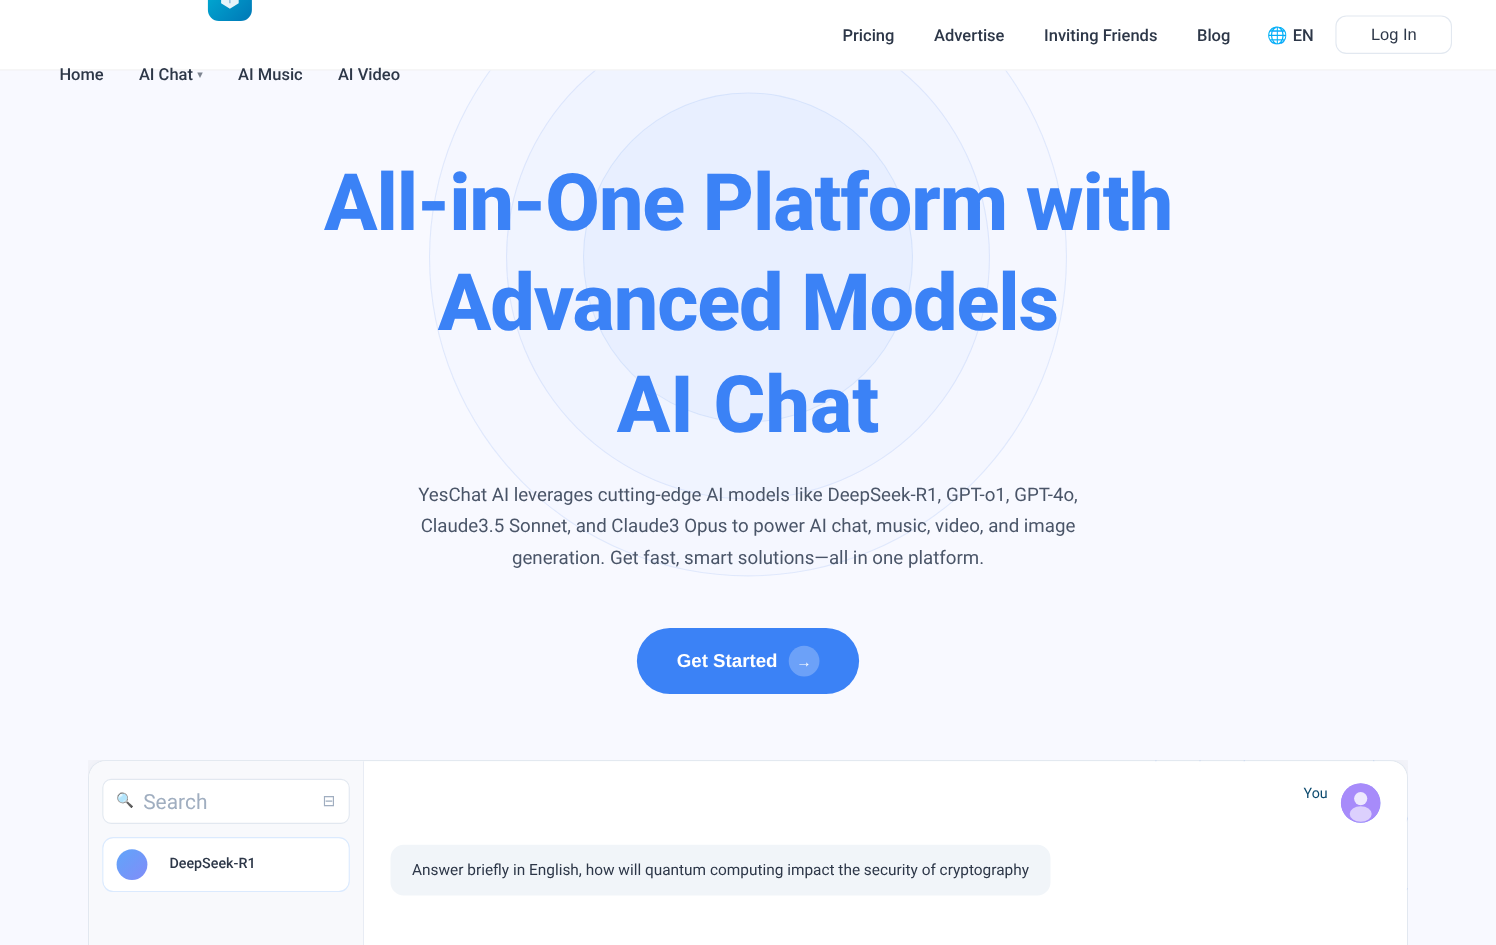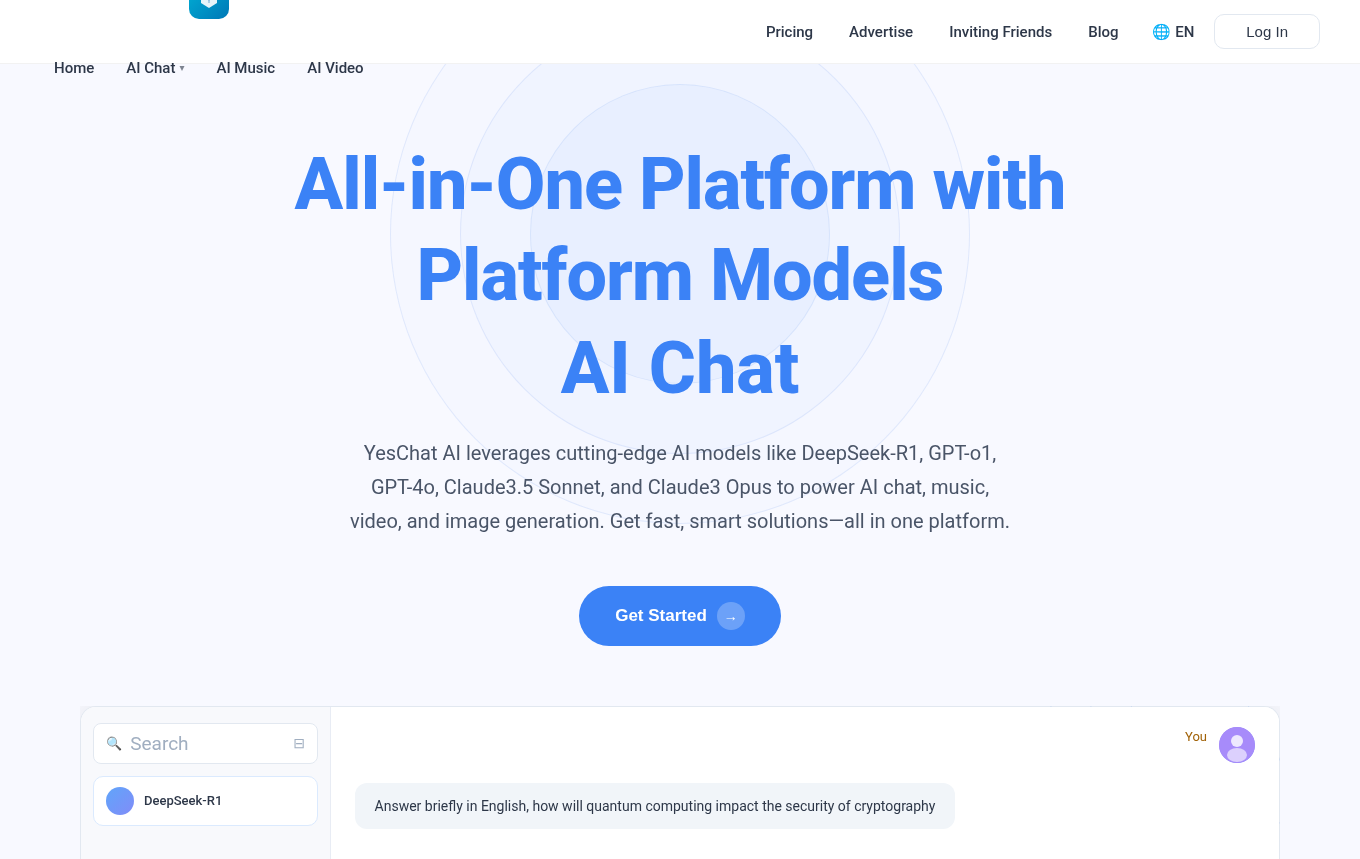--- a/index.html
+++ b/index.html
@@ -188,21 +188,21 @@
 
     .hero-title-colored {
       font-size: 72px;
       font-weight: 800;
       color: #3b82f6;
       line-height: 1.2;
       margin-bottom: 24px;
     }
 
     .hero-description {
-      font-size: 20px;
+      font-size: 17px;
       color: #4a5568;
       max-width: 660px;
       margin: 0 auto 48px;
       line-height: 1.7;
     }
 
     .get-started-btn {
       display: inline-flex;
       align-items: center;
       gap: 10px;
@@ -281,21 +281,21 @@
 
     .preview-icon-btn {
       margin-left: auto;
       color: #a0aec0;
       font-size: 14px;
     }
 
     .preview-model-item {
       display: flex;
       align-items: center;
-      gap: 10px;
+      gap: 20px;
       background: white;
       border: 1px solid #dbeafe;
       border-radius: 10px;
       padding: 10px 12px;
     }
 
     .model-avatar {
       width: 28px;
       height: 28px;
       background: linear-gradient(135deg, #60a5fa, #818cf8);
@@ -320,21 +320,21 @@
     .chat-message-row {
       display: flex;
       justify-content: flex-end;
       align-items: flex-start;
       gap: 12px;
       margin-bottom: 12px;
     }
 
     .chat-you-label {
       font-size: 13px;
-      color: #a16207;
+      color: #0c4a6e;
       margin-top: 2px;
     }
 
     .chat-user-avatar {
       width: 36px;
       height: 36px;
       border-radius: 50%;
       background: linear-gradient(135deg, #a78bfa, #818cf8);
       flex-shrink: 0;
       overflow: hidden;
@@ -453,21 +453,21 @@
 
   <div class="bg-circles">
     <div class="circle circle-1"></div>
     <div class="circle circle-2"></div>
     <div class="circle circle-3"></div>
   </div>
 
   <div class="hero-content">
     <h1>
       <div class="hero-title">All-in-One Platform with</div>
-      <div class="hero-title">Platform Models</div>
+      <div class="hero-title">Advanced Models</div>
       <div class="hero-title-colored">AI Chat</div>
     </h1>
     <p class="hero-description">YesChat AI leverages cutting-edge AI models like DeepSeek-R1, GPT-o1, GPT-4o, Claude3.5 Sonnet, and Claude3 Opus to power AI chat, music, video, and image generation. Get fast, smart solutions—all in one platform.</p>
 
     <button class="get-started-btn">
       <span>Get Started</span>
       <span class="arrow-icon">→</span>
     </button>
   </div>
 

